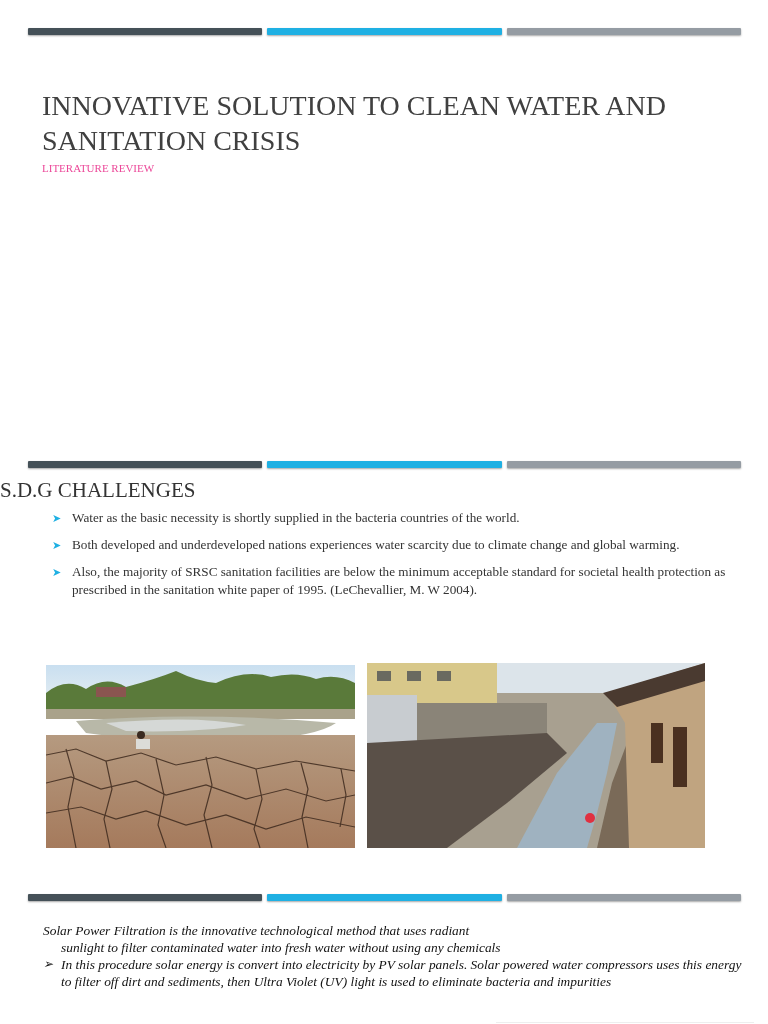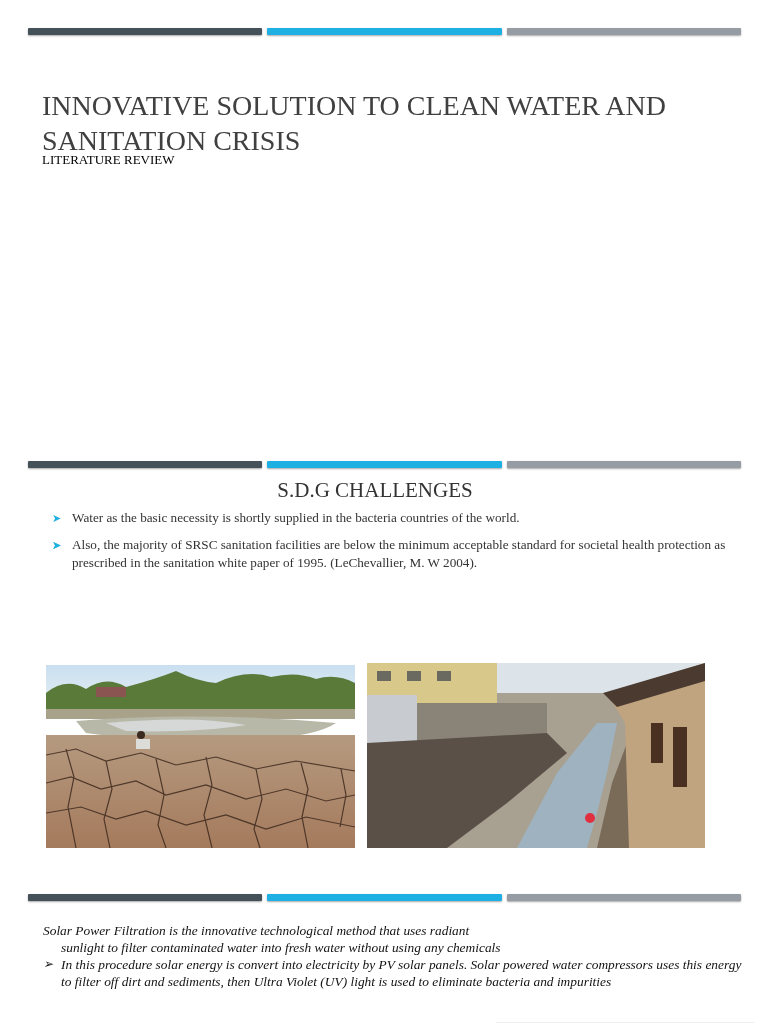--- a/index.html
+++ b/index.html
@@ -3,22 +3,22 @@
   <meta charset="utf-8">
   <style>
     html, body { margin:0; padding:0; }
     body { width:768px; height:1024px; background:#ffffff; position:relative; overflow:hidden; font-family:"Liberation Serif", serif; }
     .bars { position:absolute; left:28px; width:713px; height:8px; display:flex; gap:5px; }
     .bar { flex:1; height:7px; border-radius:1px; box-shadow:0 1px 2px rgba(0,0,0,0.35); }
     .bar.dark { background:#455158; }
     .bar.blue { background:#1fb0e3; }
     .bar.gray { background:#959ca3; }
     .title { position:absolute; left:42px; top:88px; width:680px; font-size:28px; line-height:35px; color:#404040; text-transform:uppercase; letter-spacing:0px; }
-    .subtitle { position:absolute; left:42px; top:152px; font-size:13px; color:#000000; text-transform:uppercase; }
-    .sdg-heading { position:absolute; left:0; width:750px; top:478px; text-align:center; font-size:21px; color:#333; }
+    .subtitle { position:absolute; left:42px; top:162px; font-size:11px; color:#ec4899; text-transform:uppercase; }
+    .sdg-heading { position:absolute; left:0; width:750px; top:478px; font-size:21px; color:#333; }
     .sdg-list { position:absolute; left:52px; top:509px; width:700px; margin:0; padding:0; list-style:none; font-size:13.2px; color:#333; }
     .sdg-list li { position:relative; padding-left:20px; line-height:18px; margin-bottom:9px; }
     .sdg-list .bullet { position:absolute; left:0; top:0; color:#1fb0e3; font-size:11px; }
     .photo { position:absolute; overflow:hidden; }
     .photo1 { left:46px; top:665px; width:309px; height:183px; }
     .photo2 { left:367px; top:663px; width:338px; height:185px; }
     .solar { position:absolute; left:43px; top:922px; width:700px; font-size:13.4px; color:#111; line-height:17px;font-style:italic; }
     .solar .indent { padding-left:18px; }
     .solar .item { position:relative; padding-left:18px; }
     .solar .item .bullet2 { position:absolute; left:0; top:0; font-size:12px; }
@@ -41,20 +41,21 @@
   <div class="bar gray"></div>
 </div>
 <div class="sdg-heading">S.D.G CHALLENGES</div>
 <ul class="sdg-list">
   <li>
     <span class="bullet">➤</span>
     <span>Water as the basic necessity is shortly supplied in the bacteria countries of the world.</span>
   </li>
   <li>
     <span class="bullet">➤</span>
+    <span>Both developed and underdeveloped nations experiences water scarcity due to climate change and global warming.</span>
   </li>
   <li>
     <span class="bullet">➤</span>
     <span> Also, the majority of SRSC sanitation facilities are below the minimum acceptable standard for societal health protection as prescribed in the sanitation white paper of 1995. (LeChevallier, M. W  2004).</span>
   </li>
 </ul>
 
 <div class="photo photo1">
   <svg width="309" height="183" viewBox="0 0 309 183" xmlns="http://www.w3.org/2000/svg">
     <defs>

